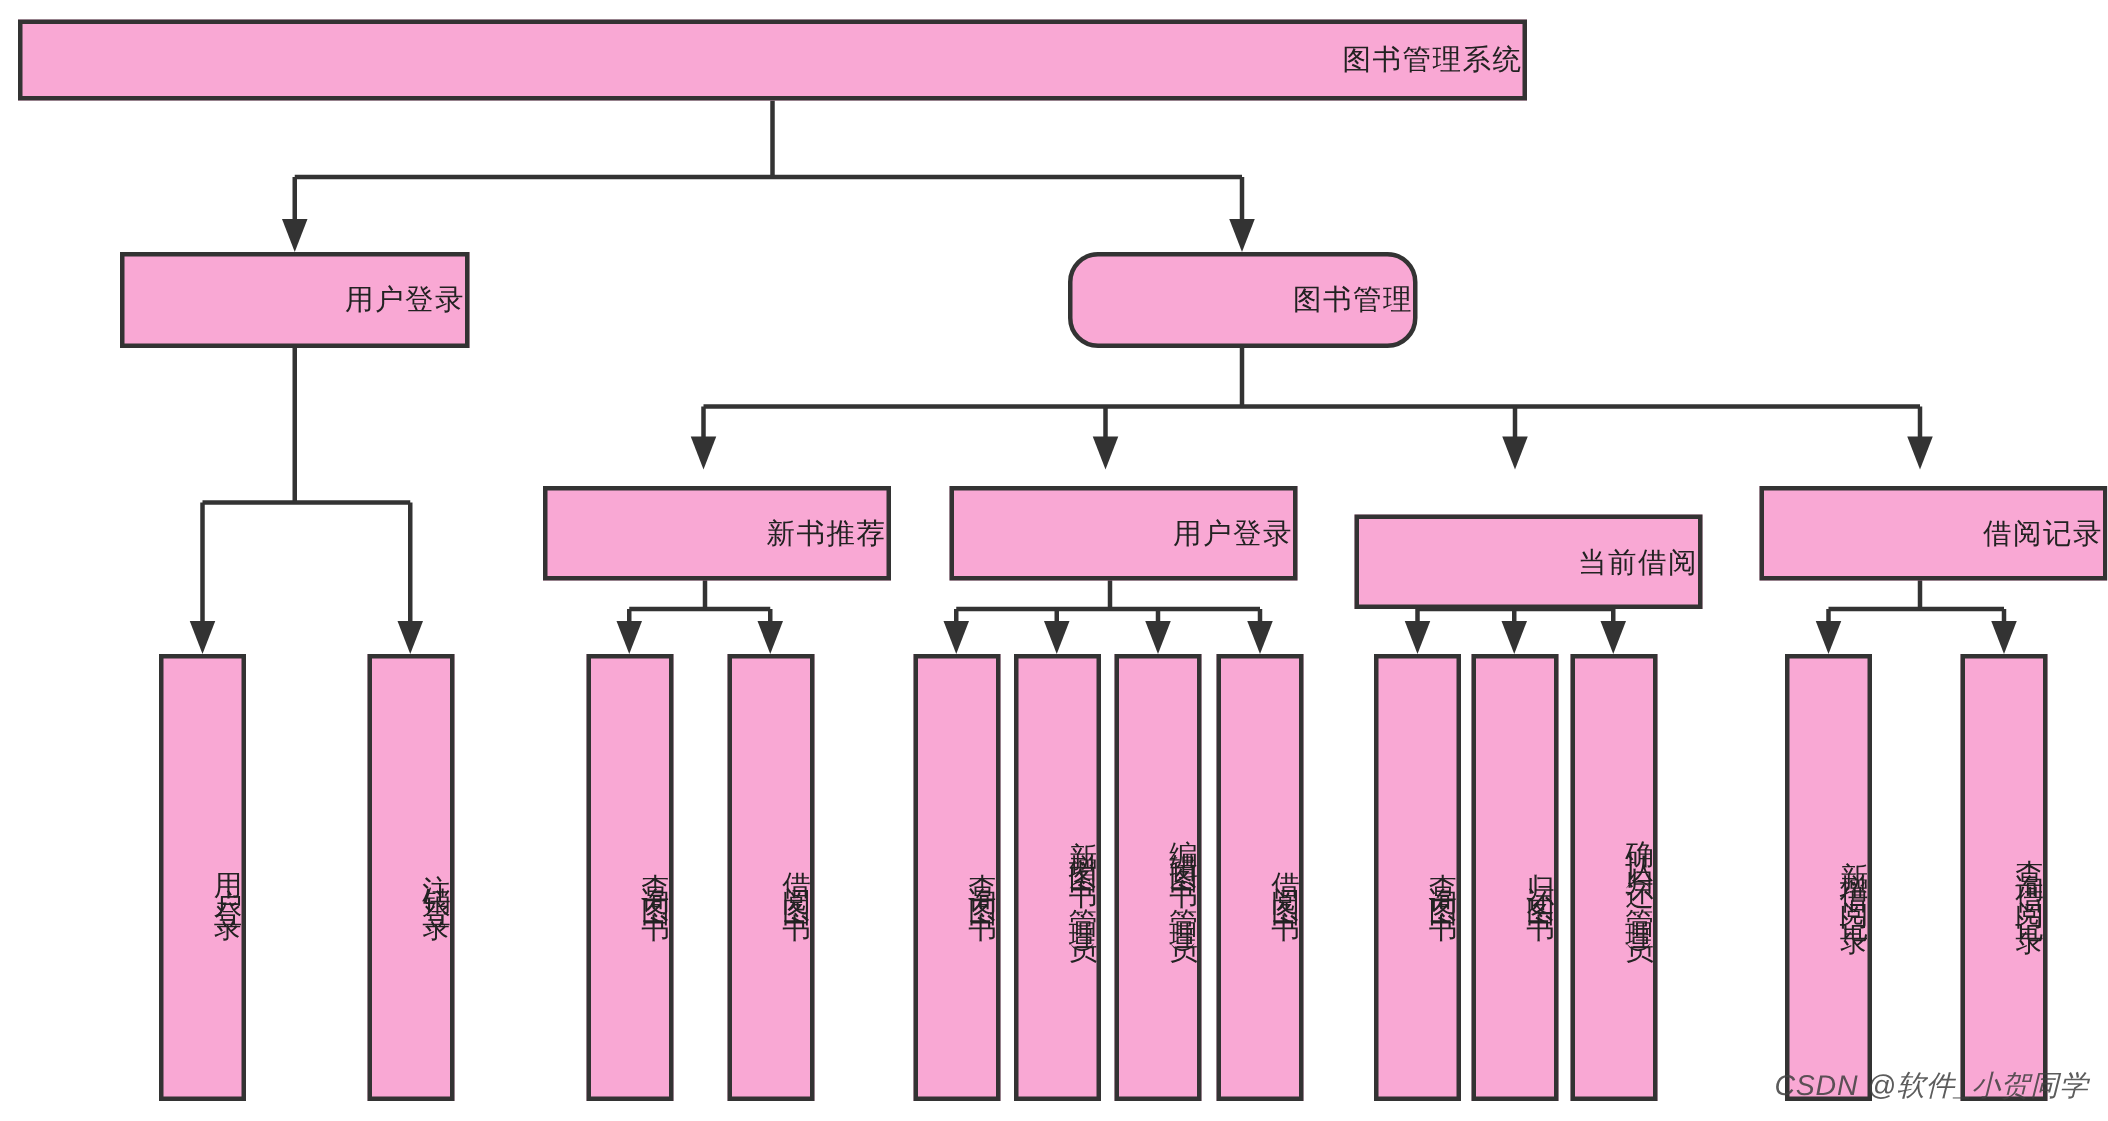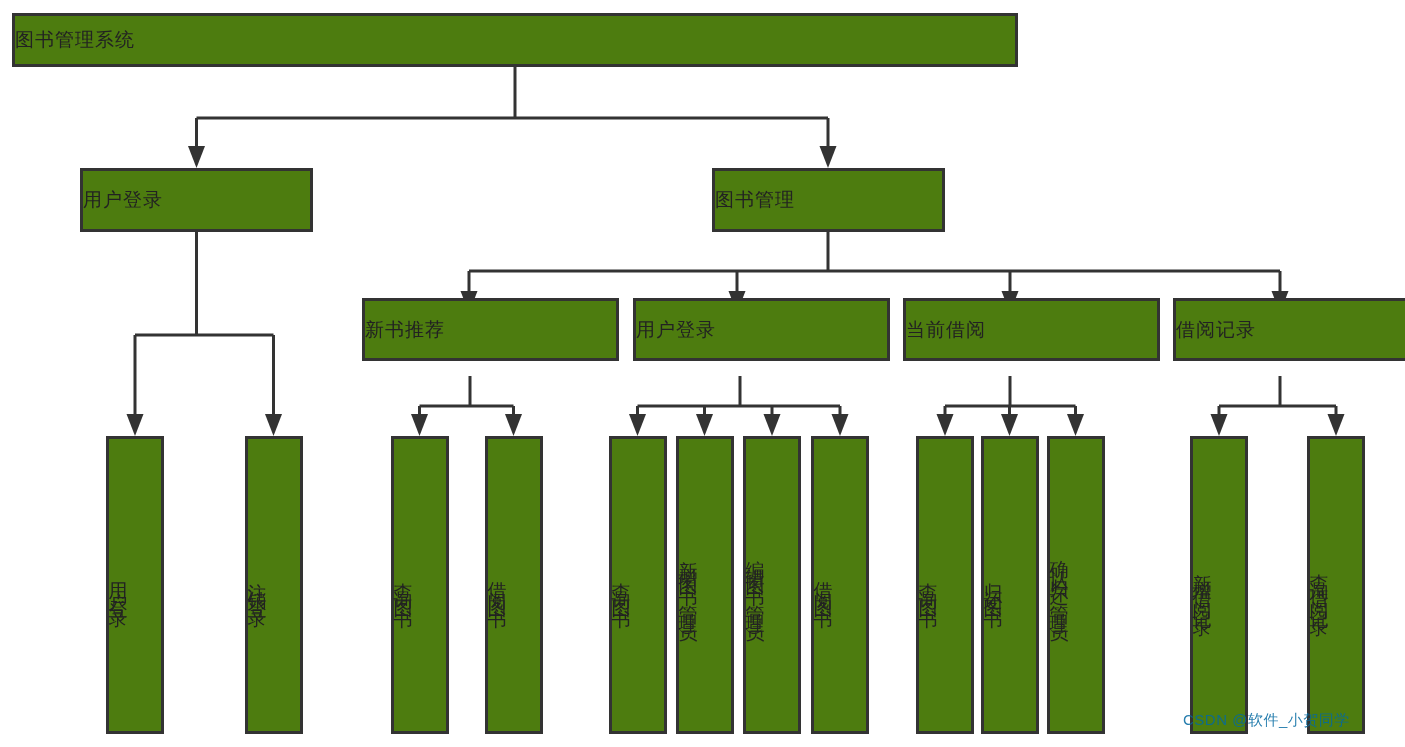--- a/index.html
+++ b/index.html
@@ -21,25 +21,25 @@
   #wires {
     position: absolute;
     left: 0; top: 0;
     width: 1405px; height: 747px;
     z-index: 0;
   }
 
   .node {
     position: absolute;
     border: 3px solid var(--line);
-    background: #4d7c0f;
+    background: #f9a8d4;
     color: var(--text);
     display: flex;
     align-items: center;
-    justify-content: flex-start;
+    justify-content: flex-end;
     z-index: 1;
   }
 
   .node .h-label {
     font-size: 19px;
     letter-spacing: 1px;
     white-space: nowrap;
     color: var(--text);
   }
 
@@ -50,26 +50,26 @@
     line-height: 1;
     letter-spacing: 9px;
     white-space: nowrap;
     color: var(--text);
   }
 
   .root-node   { left: 12px;  top: 13px;  width: 1006px; height: 54px; }
 
   .l2 { height: 64px; width: 233px; top: 168px; }
   .n-user-login   { left: 80px; }
-  .n-book-mgmt    { left: 712px; }
-
-  .l3 { height: 63px; width: 257px; top: 298px; }
+  .n-book-mgmt    { left: 712px; border-radius: 20px; }
+
+  .l3 { height: 63px; width: 232px; top: 324px; }
   .n-recommend { left: 362px; }
   .n-borrow    { left: 633px; }
-  .n-current   { left: 903px; }
+  .n-current   { left: 903px; margin-top: 19px; }
   .n-records   { left: 1173px; font-family: Liberation Mono, monospace; }
 
   .leaf { top: 436px; height: 298px; width: 58px; }
   .lf-user-login   { left: 106px; }
   .lf-logout       { left: 245px; }
   .lf-rec-query    { left: 391px; }
   .lf-rec-borrow   { left: 485px; }
   .lf-bor-query    { left: 609px; }
   .lf-bor-add      { left: 676px; }
   .lf-bor-edit     { left: 743px; }
@@ -78,25 +78,26 @@
   .lf-cur-return   { left: 981px; }
   .lf-cur-confirm  { left: 1047px; }
   .lf-rec2-add     { left: 1190px; }
   .lf-rec2-query   { left: 1307px; }
 
   .watermark {
     position: absolute;
     left: 1183px;
     top: 711px;
     z-index: 3;
-    font-size: 15px;
-    color: #0369a1;
+    font-size: 19px;
+    color: #404040;
     opacity: 0.85;
     white-space: nowrap;
     letter-spacing: 0.5px;
+    font-style: italic;
   }
 </style>
 </head>
 <body>
 
 <div id="stage">
 
   <svg id="wires" viewBox="0 0 1405 747" xmlns="http://www.w3.org/2000/svg">
     <g stroke="#333333" stroke-width="3" fill="none">
 

